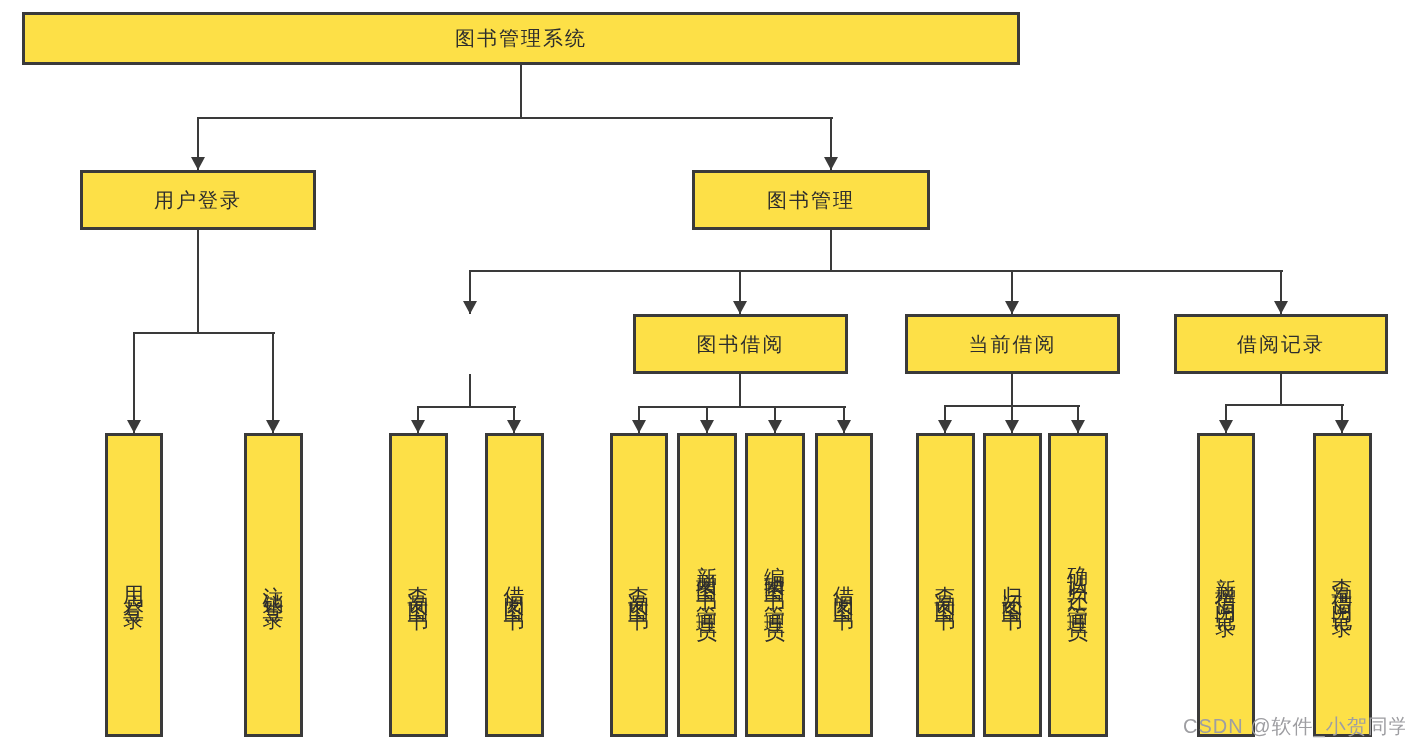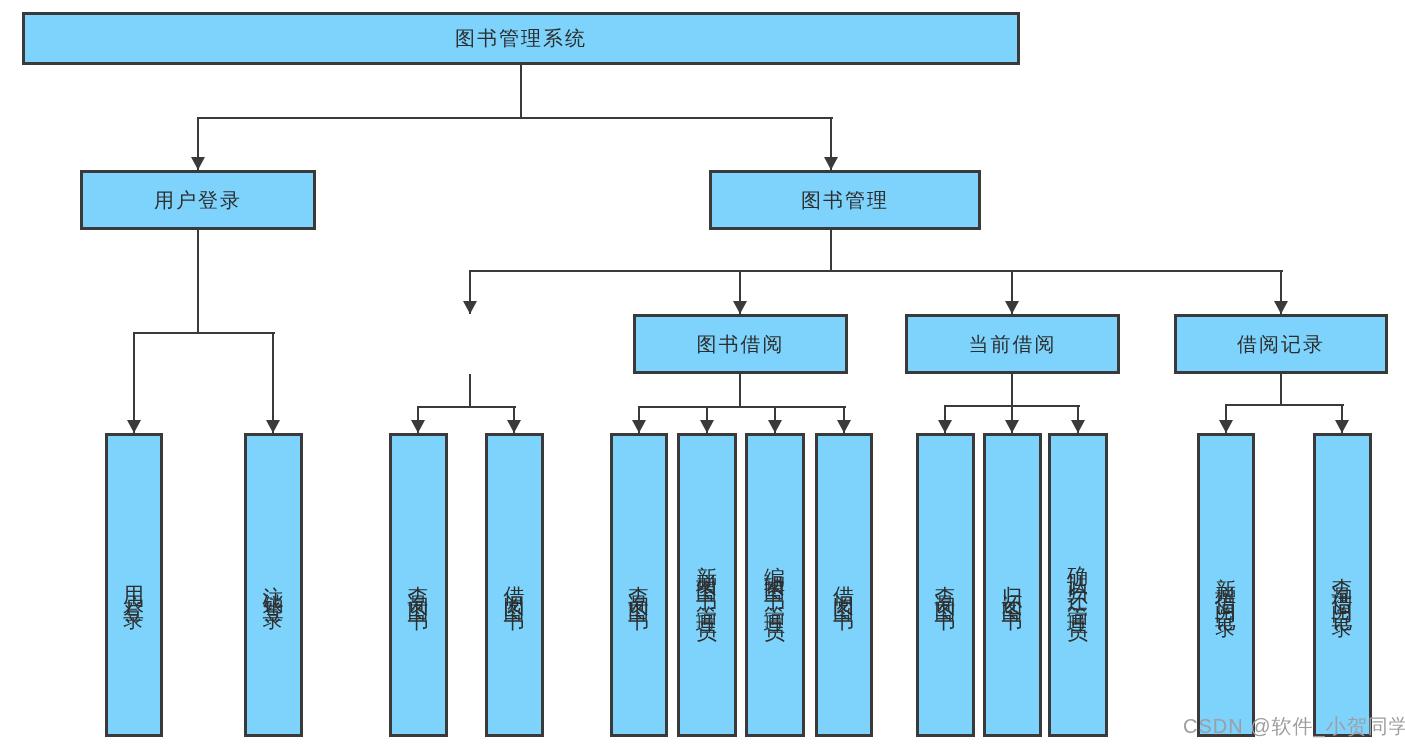--- a/index.html
+++ b/index.html
@@ -12,21 +12,21 @@
   .ln { position:absolute; background:#3a3a3a; display:block; }
   .arrow { width:2px; }
   .arrow::after {
     content:""; position:absolute; bottom:0; left:-6px; width:0; height:0;
     border-left:7px solid transparent; border-right:7px solid transparent;
     border-top:13px solid #3a3a3a;
   }
   
   .box {
     position:absolute; box-sizing:border-box; border:3px solid #3a3a3a;
-    background:#7dd3fc; display:flex; align-items:center; justify-content:center;
+    background:#fde047; display:flex; align-items:center; justify-content:center;
     font-size:20px; letter-spacing:2px;
   }
   .box .lbl { white-space:nowrap; }
   .leaf { font-size:21px; }
   .leaf .lbl {
     writing-mode:vertical-rl; text-orientation:mixed;
     letter-spacing:8px; line-height:1; white-space:normal;
   }
   .watermark {
     position:absolute; left:1183px; top:713px; font-size:20px;
@@ -78,21 +78,21 @@
   <i class="ln arrow" style="left:1225px;top:404px;height:29px"></i>
   <i class="ln arrow" style="left:1341px;top:404px;height:29px"></i>
 
   <div class="box" style="left:22px;top:12px;width:998px;height:53px">
     <span class="lbl">图书管理系统</span>
   </div>
 
   <div class="box" style="left:80px;top:170px;width:236px;height:60px">
     <span class="lbl">用户登录</span>
   </div>
-  <div class="box" style="left:709px;top:170px;width:272px;height:60px">
+  <div class="box" style="left:692px;top:170px;width:238px;height:60px">
     <span class="lbl">图书管理</span>
   </div>
 
   <div class="box" style="left:633px;top:314px;width:215px;height:60px">
     <span class="lbl">图书借阅</span>
   </div>
   <div class="box" style="left:905px;top:314px;width:215px;height:60px">
     <span class="lbl">当前借阅</span>
   </div>
   <div class="box" style="left:1174px;top:314px;width:214px;height:60px">

